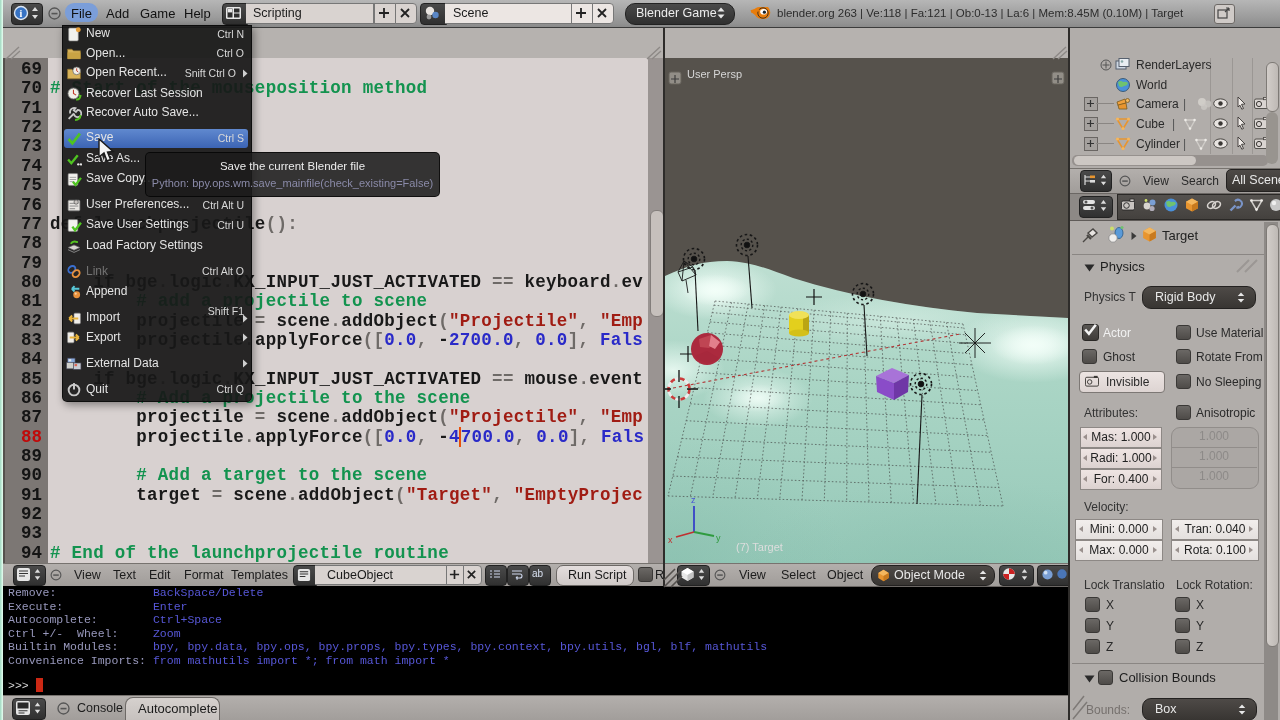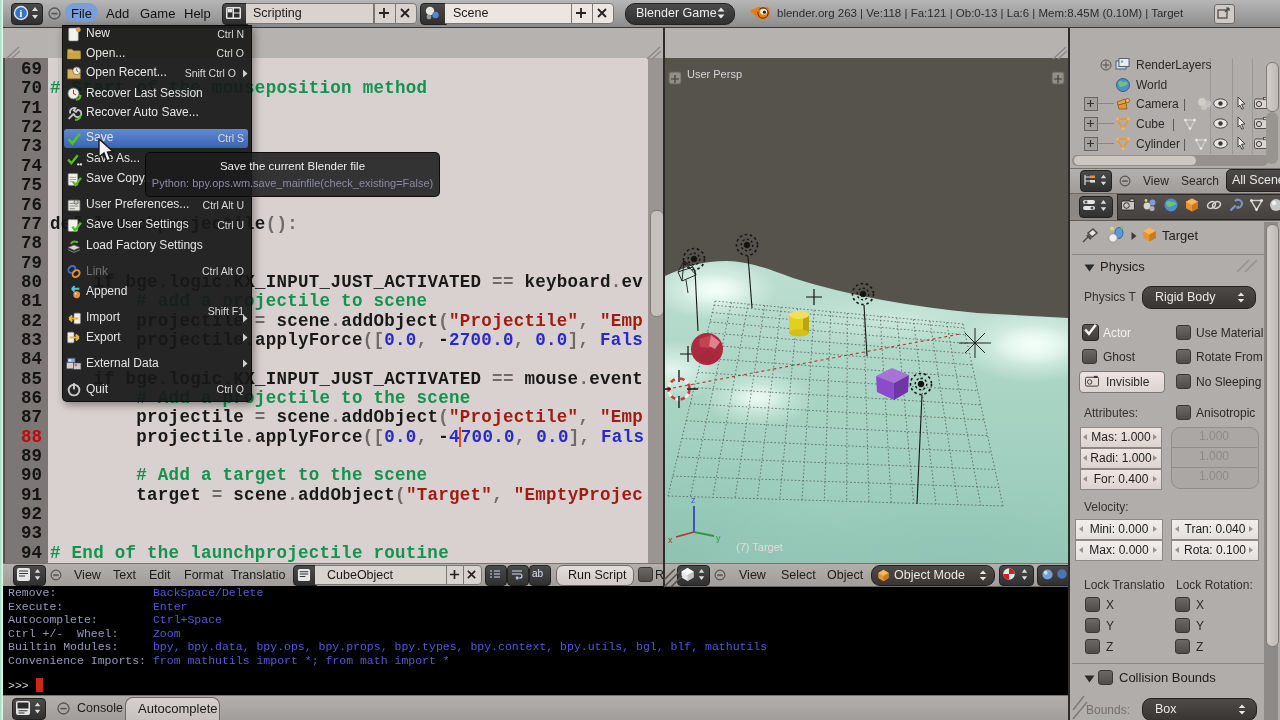--- a/index.html
+++ b/index.html
@@ -171,21 +171,21 @@
         <path d="M2 10 L5 14 L8 10 Z" fill="#ddd"></path>
       </svg>
     <svg class="abs" style="left:50px;top:5px;" width="12" height="12" viewBox="0 0 13 13">
         <circle cx="6.5" cy="6.5" r="5.3" fill="none" stroke="#555" stroke-width="1.2"></circle>
         <rect x="3.5" y="5.8" width="6" height="1.6" fill="#555"></rect>
       </svg>
     <div class="abs hmenu" style="left:74px;">View</div>
     <div class="abs hmenu" style="left:113px;">Text</div>
     <div class="abs hmenu" style="left:149px;">Edit</div>
     <div class="abs hmenu" style="left:184px;">Format</div>
-    <div class="abs hmenu" style="left:231px;">Translatio</div>
+    <div class="abs hmenu" style="left:231px;">Templates</div>
     <div class="abs darkbox" style="left:293px;top:1px;width:22px;height:19px;border-radius:4px 0 0 4px;"></div>
     <svg class="abs" style="left:297px;top:4px;" width="14" height="14" viewBox="0 0 15 15">
         <rect x="1" y="1" width="13" height="13" rx="2" fill="#e6e6e6"></rect>
         <path d="M3 4h9M3 6.5h9M3 9h6" stroke="#333" stroke-width="1.1"></path>
       </svg>
     <div class="abs lightfield" style="left:315px;top:1px;width:131px;height:18px;border-left:none;"></div>
     <div class="abs" style="left:327px;top:4px;font-size:12.5px;color:#1a1a1a;">CubeObject</div>
     <div class="abs lightfield" style="left:446px;top:1px;width:17px;height:18px;border-radius:0;"></div>
     <svg class="abs" style="left:449px;top:5px;" width="11" height="11" viewBox="0 0 12 12">
         <path d="M6 1 V11 M1 6 H11" stroke="#222" stroke-width="1.8"></path>

